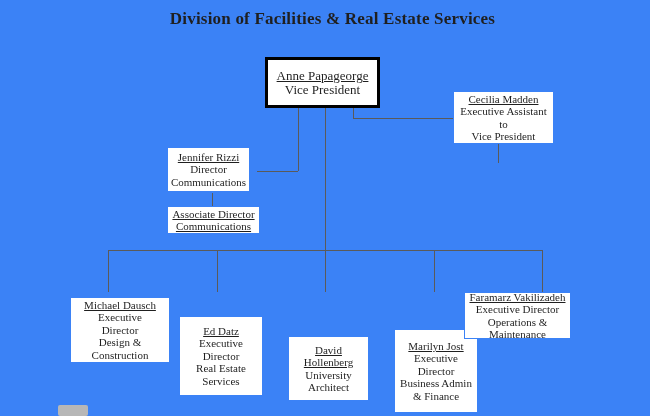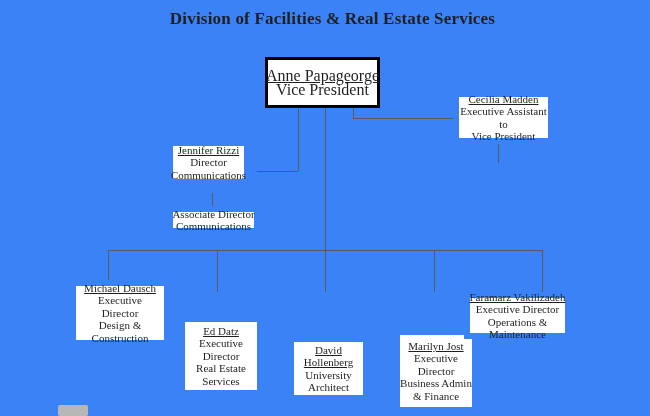--- a/index.html
+++ b/index.html
@@ -6,34 +6,34 @@
   .canvas {
     position:relative; width:650px; height:416px; background:#3b82f6;
     font-family:"Liberation Serif", serif; color:#1f1f1f; overflow:hidden;
   }
   .chart-title {
     position:absolute; top:9px; left:15px; width:635px;
     text-align:center; font-size:17px; font-weight:bold; letter-spacing:0.2px;
   }
   .box {
     position:absolute; box-sizing:border-box; background:#ffffff;
-    border:6px solid #3b82f6;
+    border:1px solid #3b82f6;
     display:flex; flex-direction:column; align-items:center; justify-content:center;
     text-align:center; font-size:11px; line-height:12.5px;
   }
   .box span { display:block; white-space:nowrap; }
   .u { text-decoration:underline; }
   .line { position:absolute; background:#5a5a5a; }
 
-  #box-anne      { left:265px; top:57px;  width:115px; height:51px; border:3px solid #000000; font-size:16px; line-height:13.5px; }
+  #box-anne      { left:265px; top:57px;  width:115px; height:51px; border:3px solid #000000; font-size:13px; line-height:13.5px; }
   #box-cecilia   { left:453px; top:91px;  width:101px; height:53px; }
   #box-admin     { left:454px; top:163px; width:89px;  height:43px; }
-  #box-rizzi     { left:167px; top:140px; width:83px;  height:45px; }
-  #box-associate { left:167px; top:206px; width:93px;  height:28px; }
-  #box-michael   { left:70px;  top:280px; width:100px;  height:66px;align-items:center; }
+  #box-rizzi     { left:167px; top:147px; width:83px;  height:45px; }
+  #box-associate { left:167px; top:206px; width:93px;  height:28px;text-decoration:underline; }
+  #box-michael   { left:70px;  top:297px; width:100px;  height:66px;align-items:center; }
   #box-ed        { left:179px; top:292px; width:84px;  height:80px;margin-top:24px; }
   #box-david     { left:288px; top:292px; width:81px;  height:65px;margin-top:44px; }
   #box-marilyn   { left:394px; top:292px; width:84px;  height:84px;margin-top:37px; }
   #box-faramarz  { left:464px; top:292px; width:107px; height:47px;text-align:right; }
 
   #c-anne-rizzi-v    { left:298px; top:108px; width:1px;   height:63px; }
   #c-anne-rizzi-h    { left:257px; top:171px; width:41px;  height:1px; }
   #c-rizzi-assoc-v   { left:212px; top:193px; width:1px;   height:13px; }
   #c-anne-cecilia-v  { left:353px; top:108px; width:1px;   height:11px; }
   #c-anne-cecilia-h  { left:353px; top:118px; width:100px; height:1px; }

